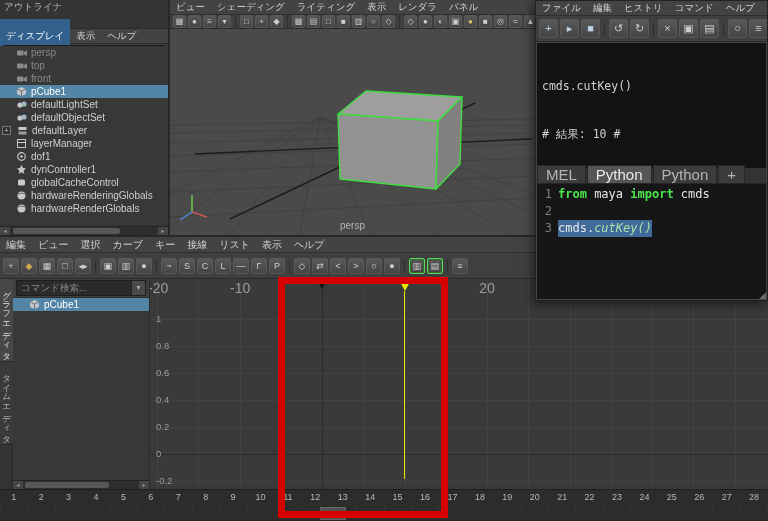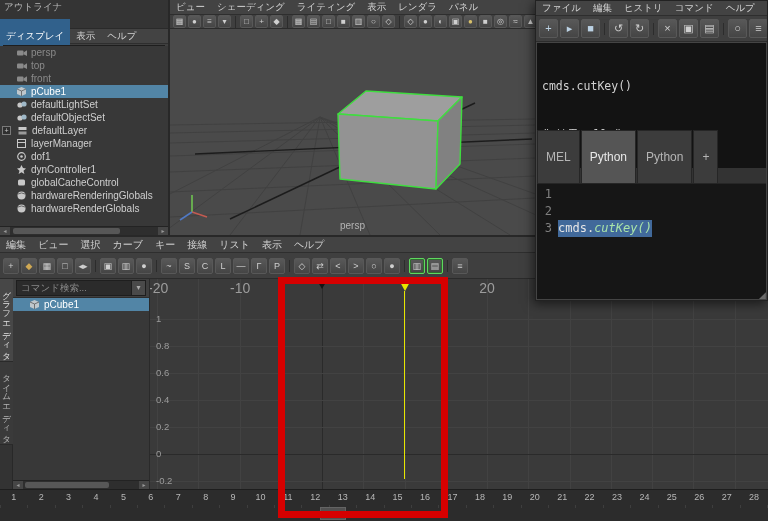--- a/index.html
+++ b/index.html
@@ -36,21 +36,21 @@
 
 
 #viewport{left:170px;top:0;width:365px;height:235px;background:#4a4a4a;}
 #vp-view{position:absolute;left:0;top:29px;right:0;bottom:0;}
 #persp-label{position:absolute;bottom:4px;left:0;right:0;text-align:center;color:#b4b4b4;font-size:10px;}
 
 
 #script-editor{left:535px;top:0;width:233px;height:301px;background:#444;border:1px solid #222;box-shadow:-2px 3px 10px rgba(0,0,0,.55);z-index:40;}
 #se-output{position:absolute;left:1px;right:1px;top:42px;height:125px;background:#131313;font-family:"DejaVu Sans Mono",monospace;font-size:11.5px;color:#d2d2d2;padding:3px 5px;line-height:16px;white-space:pre;}
 #se-tabs{position:absolute;left:1px;right:1px;top:167px;height:16px;background:#333;display:flex;align-items:flex-end;border-bottom:1px solid #262626;}
-.se-tab{padding:19px 8px;font-size:12px;background:#3c3c3c;color:#b5b5b5;border:1px solid #262626;border-bottom:none;margin-right:1px;}
+.se-tab{padding:0 8px;font-size:15px;background:#3c3c3c;color:#b5b5b5;border:1px solid #262626;border-bottom:none;margin-right:1px;}
 .se-tab.active{background:#555;color:#e8e8e8;}
 #se-code{position:absolute;left:1px;right:1px;top:183px;bottom:1px;background:#161616;font-family:"DejaVu Sans Mono",monospace;font-size:12px;line-height:17px;padding:2px 0;overflow:hidden;}
 .code-row{display:flex;white-space:pre;}
 .gut{width:15px;text-align:right;color:#7f7f7f;margin-right:6px;flex:0 0 auto;}
 .code-text{display:inline-block;color:#e6e6e6;}
 .code-text.selline{background:#41699a;}
 .seg-keyword{color:#4ce64c;font-weight:bold;}
 .seg-plain{color:#e6e6e6;}
 .seg-method{color:#a9e3a9;font-style:italic;}
 #resize-grip{position:absolute;right:1px;bottom:0;color:#6a6a6a;font-size:9px;line-height:9px;}
@@ -449,21 +449,21 @@
     <div># 結果: 10 #</div>
   </div>
   <div id="se-tabs">
       <div class="se-tab">MEL</div>
       <div class="se-tab active">Python</div>
       <div class="se-tab">Python</div>
       <div class="se-tab">+</div>
     </div>
   <div id="se-code">
     <div id="code-lines">
-        <div class="code-row"><span class="gut">1</span></div>
+        <div class="code-row"><span class="gut">1</span><span class="code-text"><span class="seg-keyword">from</span><span class="seg-plain"> maya </span><span class="seg-keyword">import</span><span class="seg-plain"> cmds</span></span></div>
         <div class="code-row"><span class="gut">2</span><span class="code-text"></span></div>
         <div class="code-row"><span class="gut">3</span><span class="code-text selline"><span class="seg-plain">cmds.</span><span class="seg-method">cutKey()</span></span></div>
       </div>
   </div>
   <div id="resize-grip">◢</div>
 </div>
 
 <div id="red-rect" class="abs"></div>
 
 </body></html>

